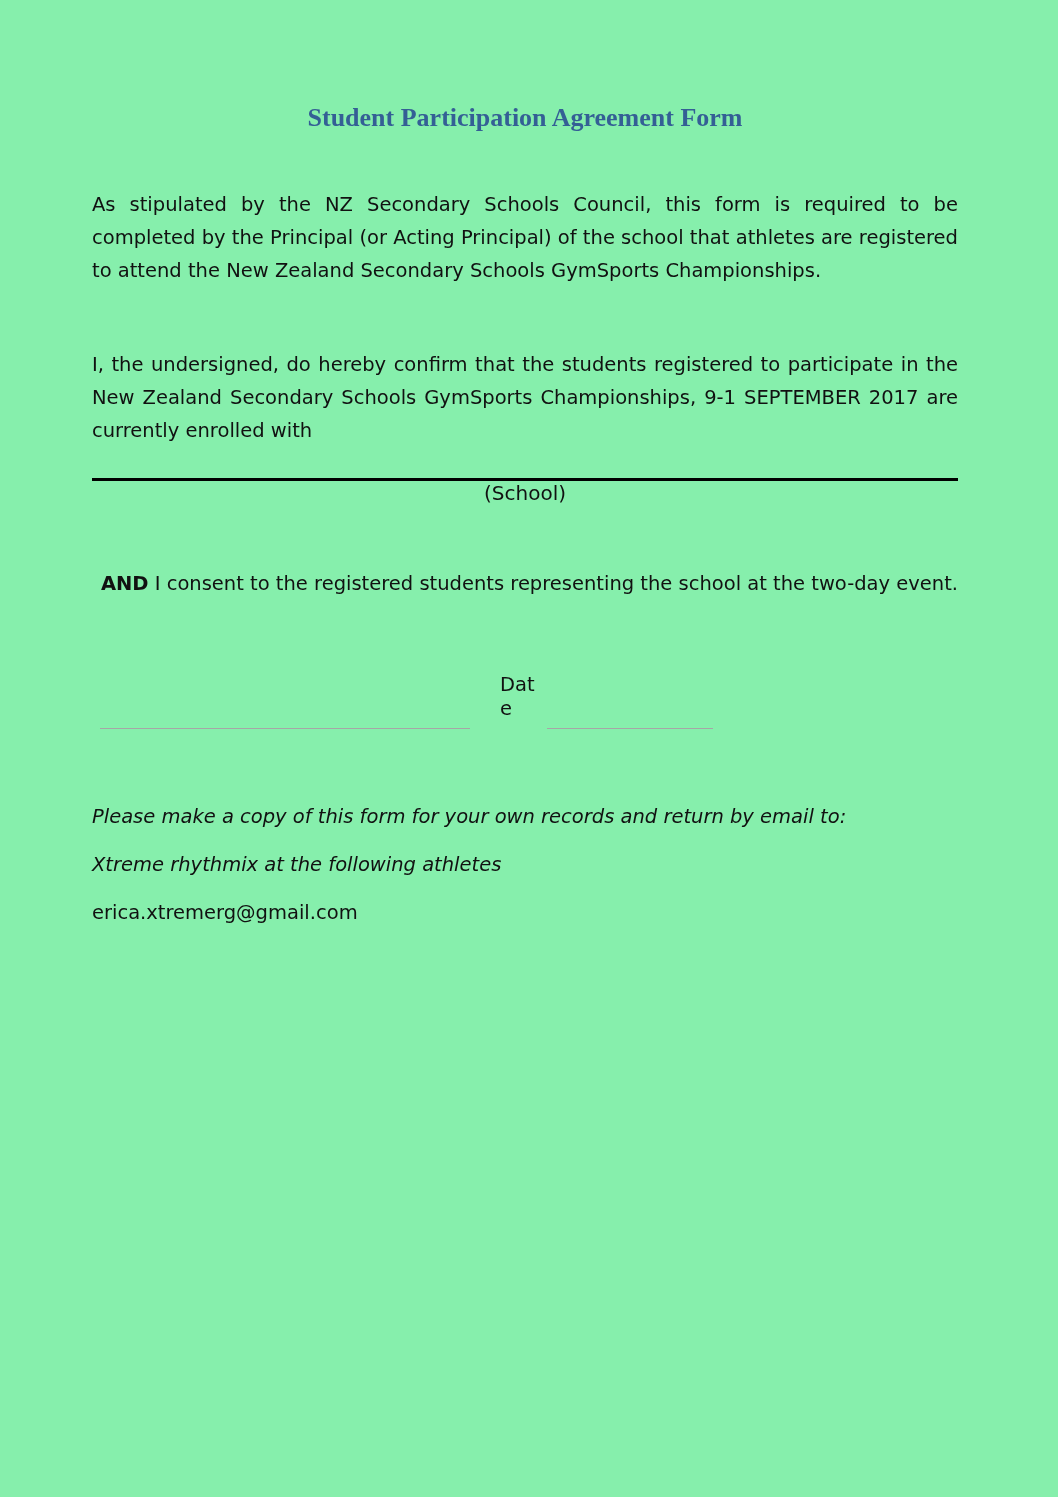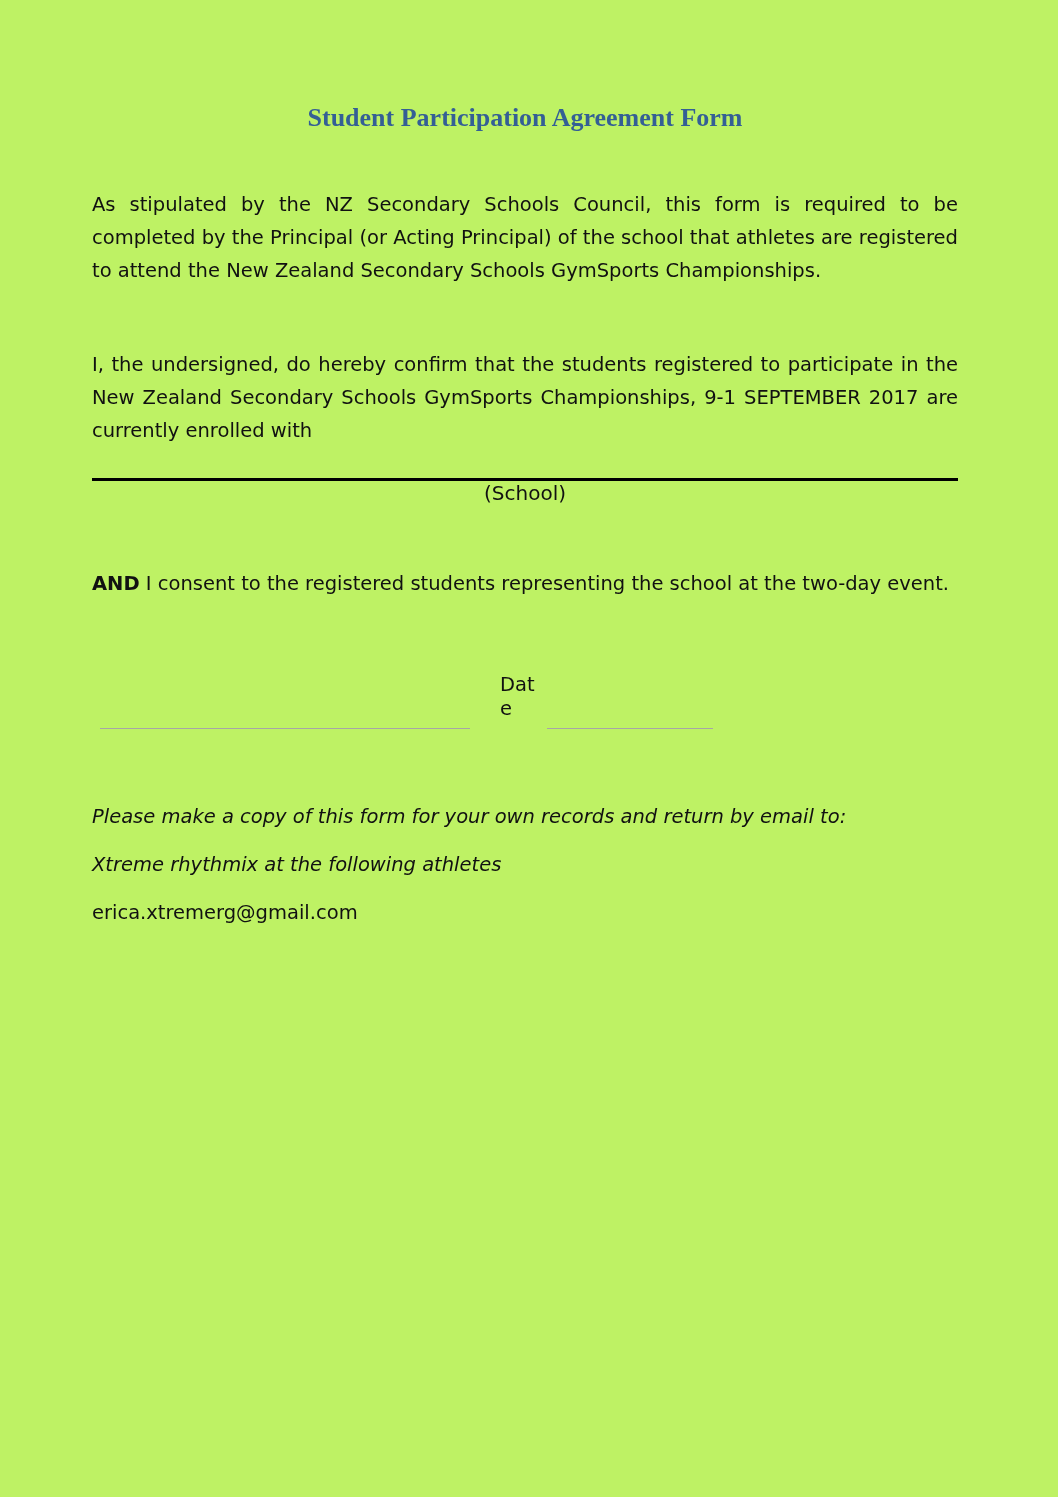--- a/index.html
+++ b/index.html
@@ -4,21 +4,21 @@
 <style>
   html, body {
     margin: 0;
     padding: 0;
     background: #ffffff;
   }
   .page {
     position: relative;
     width: 1058px;
     height: 1497px;
-    background: #bef264;
+    background: #86efac;
     box-sizing: border-box;
     padding: 0 100px 0 92px;
     overflow: hidden;
     font-family: "DejaVu Sans", sans-serif;
     font-size: 19.5px;
     line-height: 33px;
     color: #111111;
   }
   .doc-title {
     margin: 100px 0 0 0;
@@ -42,21 +42,21 @@
     border: none;
     border-top: 3px solid #000000;
     width: 100%;
   }
   .school-caption {
     margin-top: 3px;
     text-align: center;
     font-size: 20px;
     line-height: 19px;
   }
-  .p-consent      { margin-top: 64px; }
+  .p-consent      { margin-top: 64px; text-align: right; }
   .sig-row {
     margin-top: 73px;
     display: flex;
     align-items: flex-end;
     padding-left: 8px;
   }
   .sig-label {
     width: 220px;
     flex: 0 0 auto;
   }

